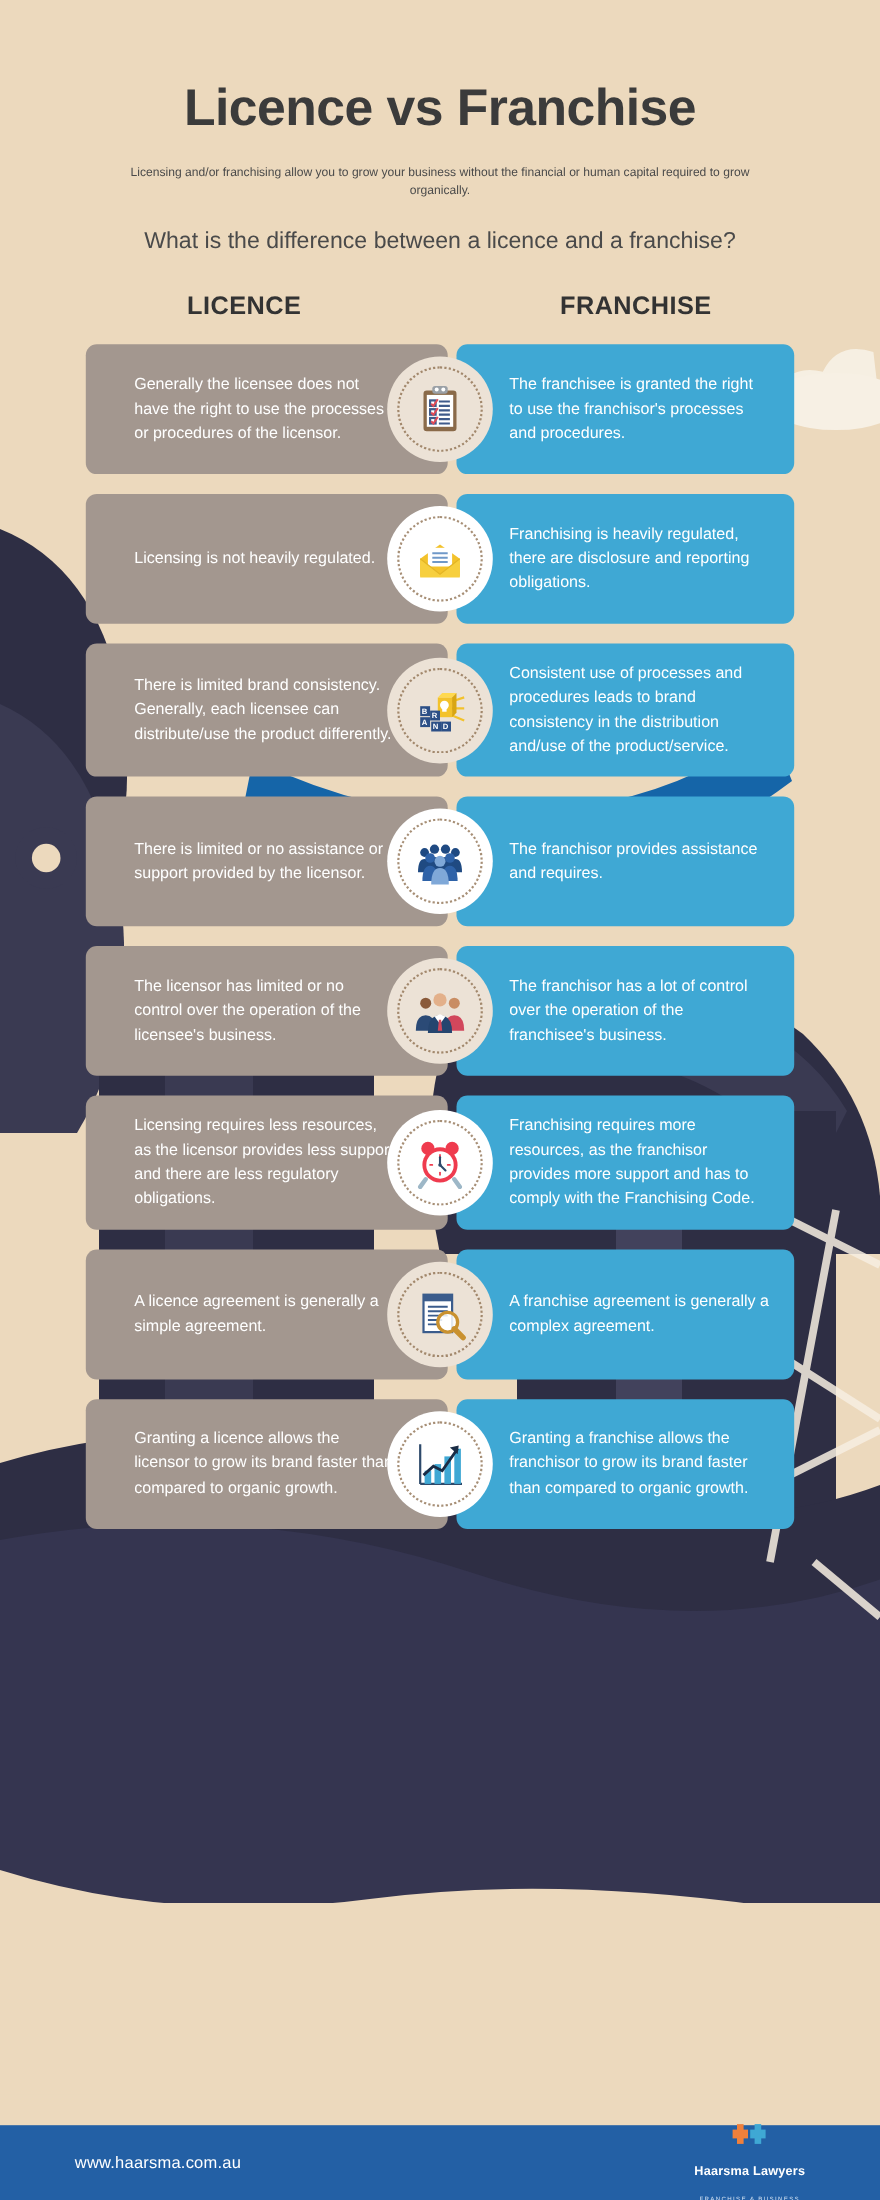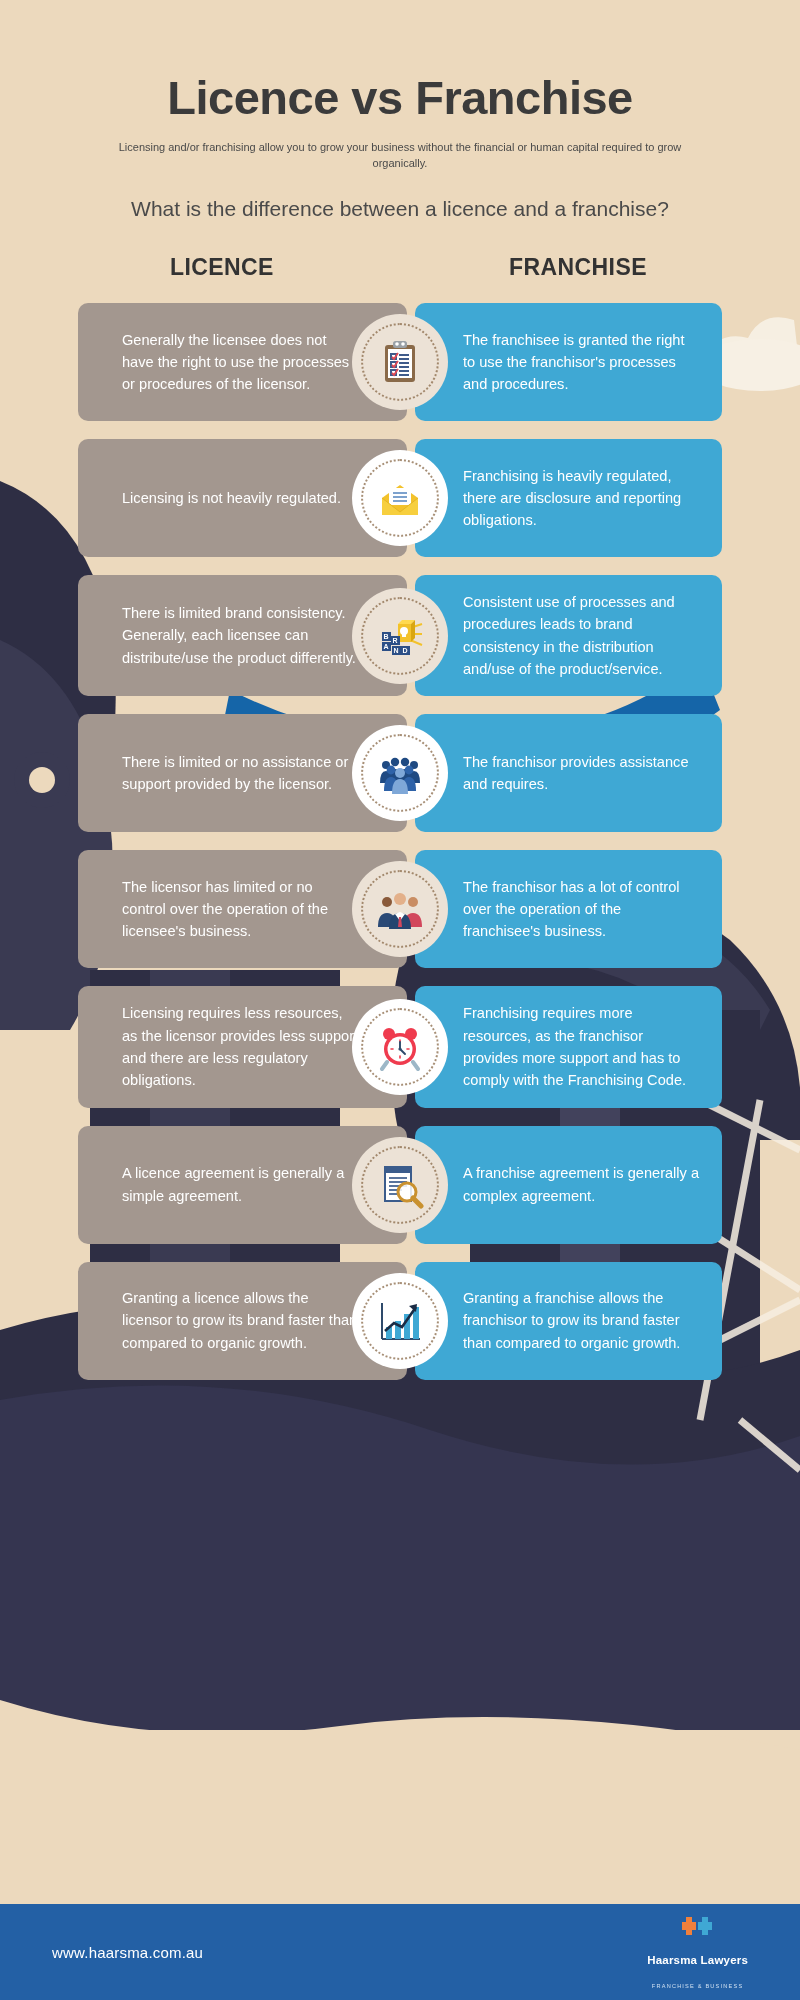--- a/index.html
+++ b/index.html
@@ -40,21 +40,21 @@
   .header {
     padding: 72px 90px 0 90px;
     text-align: center;
   }
   .title {
     font-size: 47px;
     font-weight: bold;
     color: #3b3b3b;
     letter-spacing: -0.5px;
     line-height: 1.1;
-    margin-bottom: 16px;
+    margin-bottom: 26px;
   }
   .subtitle {
     font-size: 11px;
     color: #4a4a4a;
     line-height: 1.45;
     max-width: 640px;
     margin: 0 auto 22px auto;
   }
   .question {
     font-size: 21px;
@@ -139,25 +139,25 @@
   .medallion .glyph {
     position: relative;
     z-index: 2;
     width: 48px;
     height: 48px;
   }
 
   
   .footer {
     margin-top: auto;
-    height: 96px;
+    height: 68px;
     background: #2360a5;
     display: flex;
     align-items: center;
-    padding: 0 52px;
+    padding: 0 68px;
     position: relative;
     z-index: 3;
   }
   .footer-url {
     color: #ffffff;
     font-size: 15px;
     letter-spacing: 0.2px;
   }
   .footer-logo {
     margin-left: auto;

